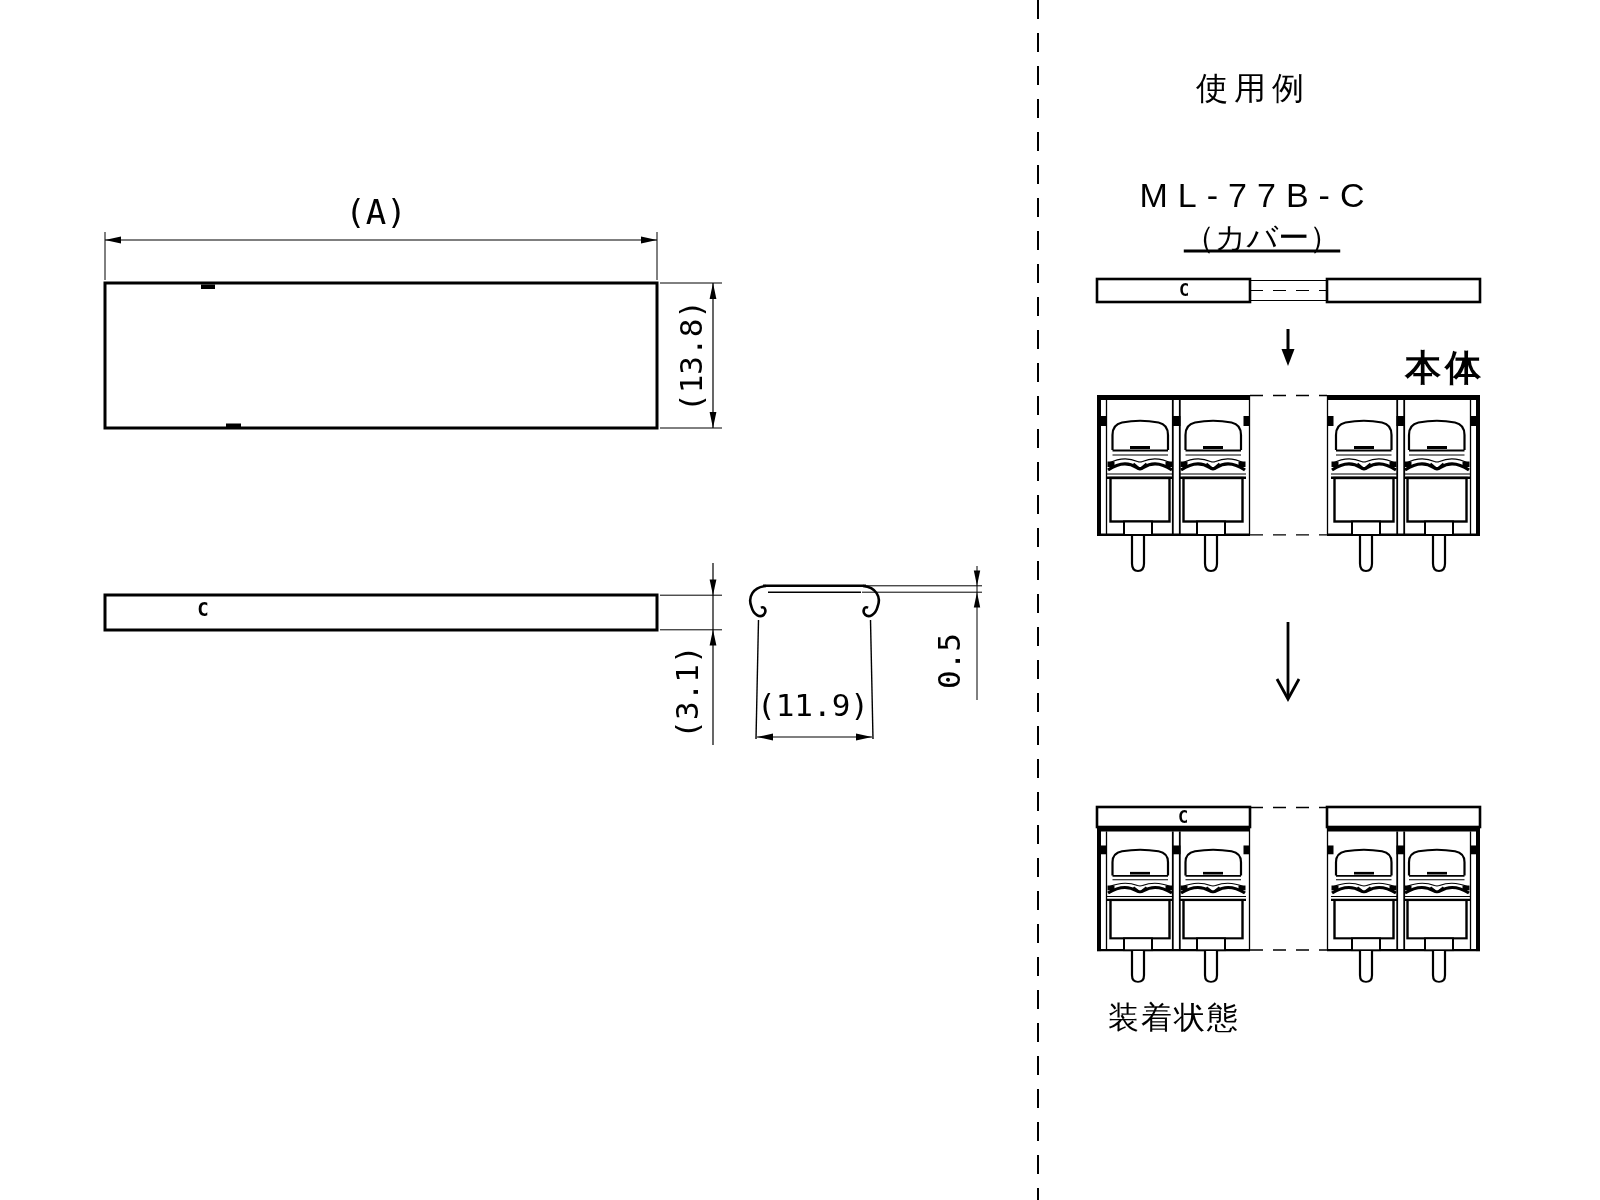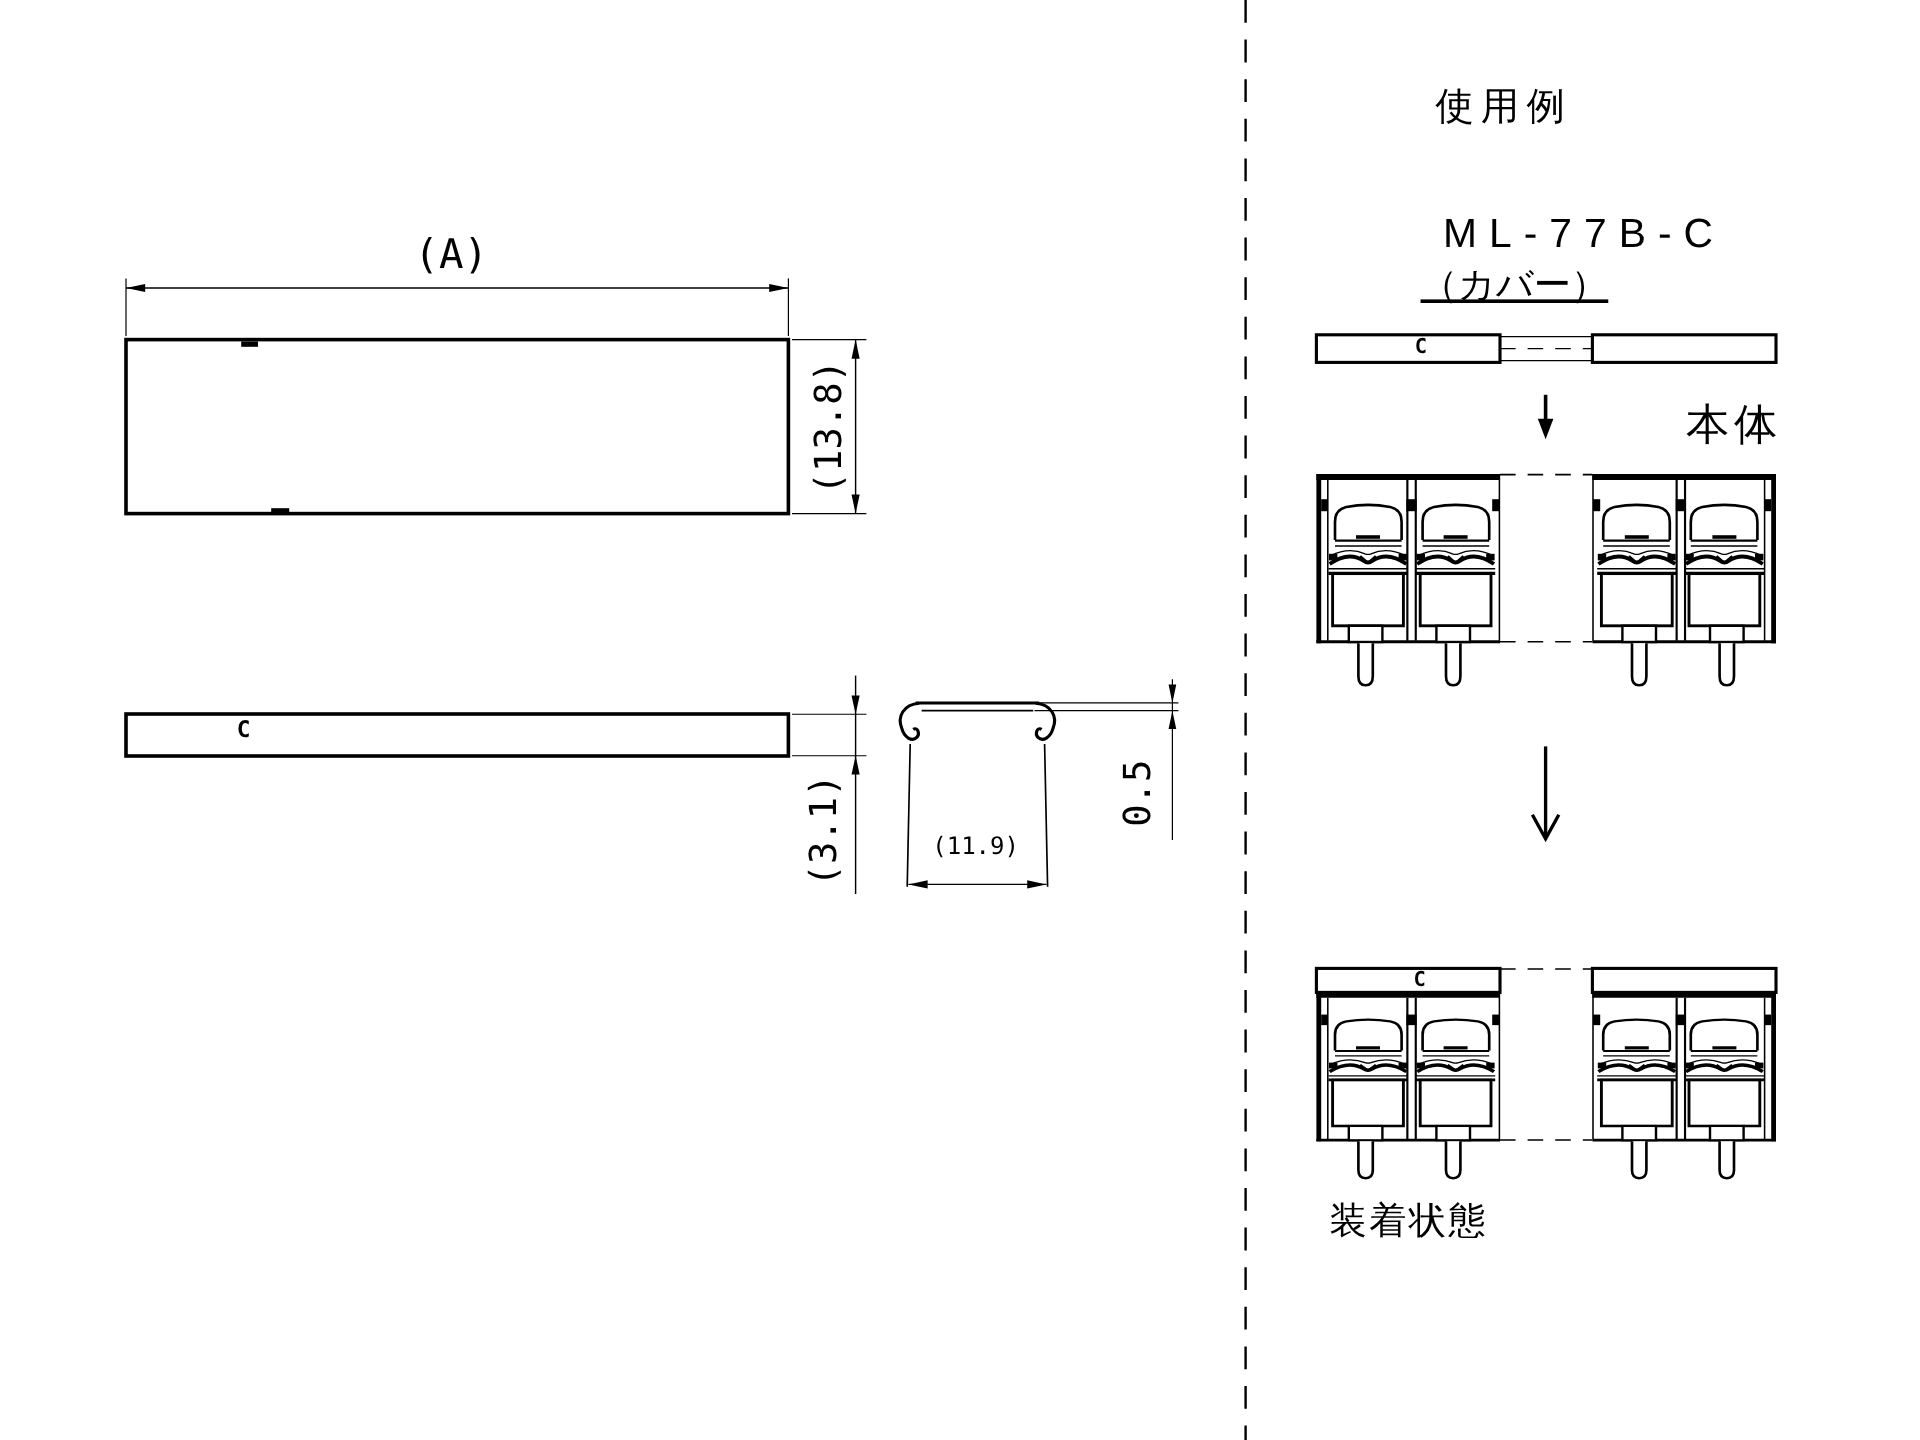--- a/index.html
+++ b/index.html
@@ -155,33 +155,33 @@
       <line class="ln" stroke-width="1.3" stroke-dasharray="13 10" x1="1250" y1="950" x2="1327" y2="950"></line>
     </g>
   </svg>
 
   <div class="lbl dim" style="left:376px;top:212px;font-size:34px;">(A)</div>
 
   <div class="lbl dim rot" style="left:691px;top:356px;font-size:31px;">(13.8)</div>
 
   <div class="lbl dim rot" style="left:687px;top:692px;font-size:31px;">(3.1)</div>
 
-  <div class="lbl dim" style="left:813px;top:705px;font-size:20px;">(11.9)</div>
+  <div class="lbl dim" style="left:813px;top:705px;font-size:31px;">(11.9)</div>
 
   <div class="lbl dim rot" style="left:949px;top:661px;font-size:31px;">0.5</div>
 
   <div class="lbl mark" style="left:203px;top:609px;font-size:19px;">C</div>
 
   <div class="lbl mark" style="left:1184px;top:290px;font-size:17px;">C</div>
 
   <div class="lbl mark" style="left:1183px;top:817px;font-size:17px;">C</div>
 
   <div class="lbl" style="left:1253px;top:88px;font-size:32px;letter-spacing:6px;">使用例</div>
 
-  <div class="lbl" style="left:1320px;top:195px;font-size:34px;letter-spacing:10px;">ML-77B-C</div>
+  <div class="lbl" style="left:1257px;top:195px;font-size:34px;letter-spacing:10px;">ML-77B-C</div>
 
   <div class="lbl" style="left:1262px;top:237px;font-size:31px;text-decoration:underline;">（カバー）</div>
 
-  <div class="lbl" style="left:1445px;top:354px;font-size:36px;letter-spacing:4px;">本体</div>
+  <div class="lbl" style="left:1445px;top:368px;font-size:36px;letter-spacing:4px;font-weight:bold;">本体</div>
 
   <div class="lbl" style="left:1174px;top:1017px;font-size:31px;letter-spacing:2px;">装着状態</div>
 
 </div>
 
 </body></html>

